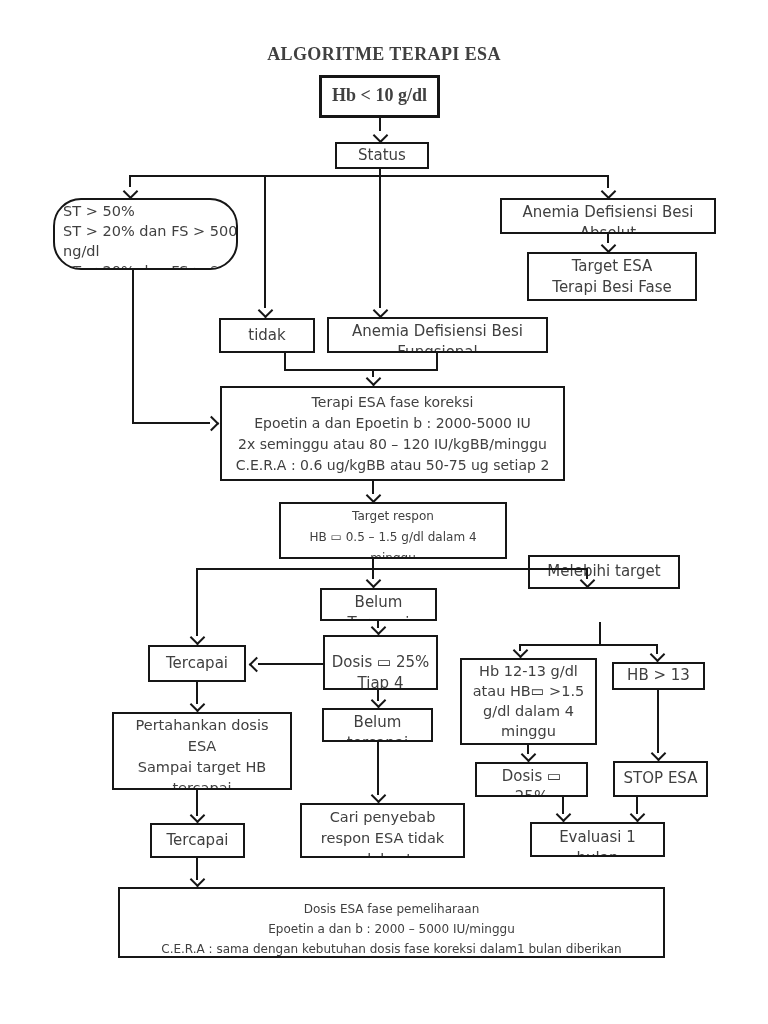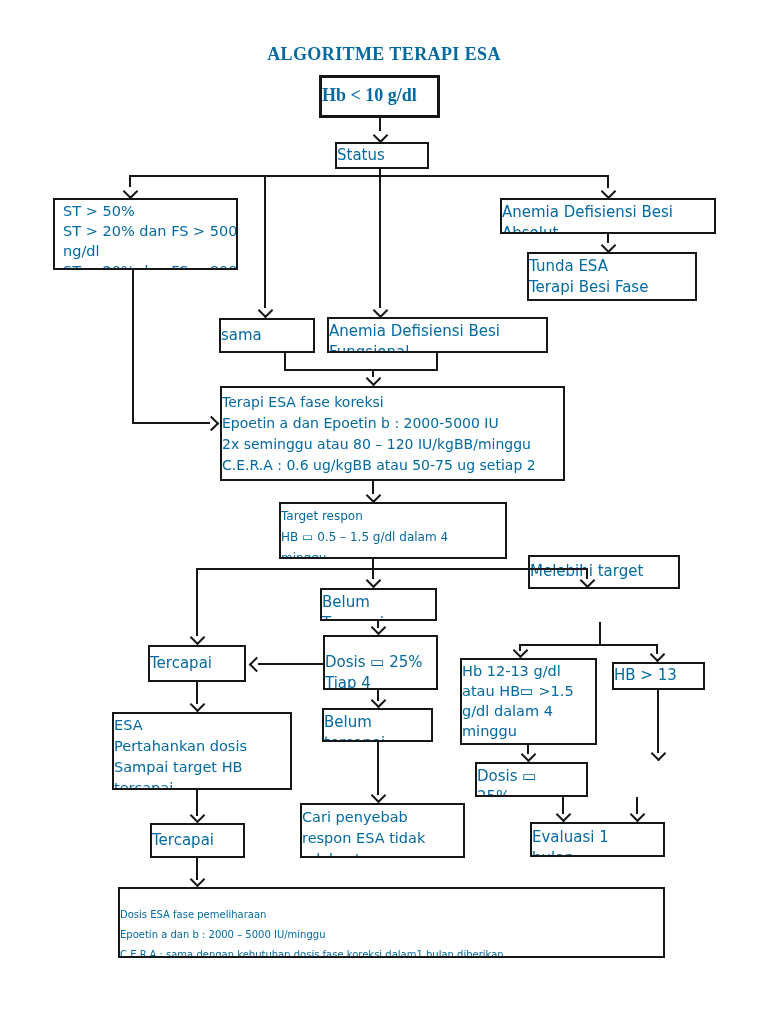--- a/index.html
+++ b/index.html
@@ -1,21 +1,21 @@
 <!DOCTYPE html>
 <html><head>
 <meta charset="utf-8">
 <style>
   html,body{margin:0;padding:0;background:#ffffff;}
   #page{position:relative;width:768px;height:1024px;background:#ffffff;overflow:hidden;
-        font-family:"DejaVu Sans",sans-serif;color:#0369a1;}
+        font-family:"DejaVu Sans",sans-serif;color:#404040;}
   #title{position:absolute;left:0;top:44px;width:768px;text-align:center;
          font-family:"Liberation Serif",serif;font-weight:bold;font-size:18px;letter-spacing:.4px;}
   .box{position:absolute;box-sizing:border-box;border:2.5px solid #161616;background:#fff;
-       overflow:hidden;font-size:15px;line-height:21px;}
+       overflow:hidden;text-align:center;font-size:15px;line-height:21px;}
   .box .ln{white-space:nowrap;}
   .serif{font-family:"Liberation Serif",serif;font-weight:bold;font-size:18px;}
   .left{text-align:left;}
   .vl,.hl{position:absolute;background:#161616;}
   .vl{width:2px;} .hl{height:2px;}
   .c{position:absolute;width:9px;height:9px;border:0 solid #161616;
      border-right-width:2.2px;border-bottom-width:2.2px;}
   .cd{transform:rotate(45deg);} .cr{transform:rotate(-45deg);} .cl{transform:rotate(135deg);}
 </style>
 </head>
@@ -26,39 +26,39 @@
   <div id="title">ALGORITME TERAPI ESA</div>
 
   <div class="box serif" style="left:319px;top:75px;width:121px;height:43px;border-width:3px;padding-top:7px;">
     <div class="ln">Hb &lt; 10 g/dl</div>
   </div>
 
   <div class="box" style="left:335px;top:142px;width:94px;height:27px;padding-top:1px;">
     <div class="ln">Status</div>
   </div>
 
-  <div class="box left" style="left:53px;top:198px;width:185px;height:72px;font-size:14.5px;line-height:20px;padding:1px 0 0 8px;">
+  <div class="box left" style="left:53px;top:198px;width:185px;height:72px;font-size:14.5px;line-height:20px;padding:1px 0 0 8px;border-radius:28px;">
     <div class="ln">ST &gt; 50%</div>
     <div class="ln">ST &gt; 20% dan FS &gt; 500</div>
     <div class="ln">ng/dl</div>
     <div class="ln">ST &lt; 20% dan FS &gt; 800</div>
   </div>
 
   <div class="box" style="left:500px;top:198px;width:216px;height:36px;padding-top:2px;">
     <div class="ln">Anemia Defisiensi Besi</div>
     <div class="ln">Absolut</div>
   </div>
 
   <div class="box" style="left:527px;top:252px;width:170px;height:49px;padding-top:2px;">
-    <div class="ln">Tunda ESA</div>
+    <div class="ln">Target ESA</div>
     <div class="ln">Terapi Besi Fase</div>
   </div>
 
   <div class="box" style="left:219px;top:318px;width:96px;height:35px;padding-top:5px;">
-    <div class="ln">sama</div>
+    <div class="ln">tidak</div>
   </div>
 
   <div class="box" style="left:327px;top:317px;width:221px;height:36px;padding-top:2px;">
     <div class="ln">Anemia Defisiensi Besi</div>
     <div class="ln">Fungsional</div>
   </div>
 
   <div class="box" style="left:220px;top:386px;width:345px;height:95px;font-size:14px;padding-top:4px;">
     <div class="ln">Terapi ESA fase koreksi</div>
     <div class="ln">Epoetin a dan Epoetin b : 2000-5000 IU</div>
@@ -97,53 +97,56 @@
     <div class="ln">atau HB▭ &gt;1.5</div>
     <div class="ln">g/dl dalam 4</div>
     <div class="ln">minggu</div>
   </div>
 
   <div class="box" style="left:612px;top:662px;width:93px;height:28px;padding-top:1px;">
     <div class="ln">HB &gt; 13</div>
   </div>
 
   <div class="box" style="left:112px;top:712px;width:180px;height:78px;font-size:14.5px;padding-top:1px;">
+    <div class="ln">Pertahankan dosis</div>
     <div class="ln">ESA</div>
-    <div class="ln">Pertahankan dosis</div>
     <div class="ln">Sampai target HB</div>
     <div class="ln">tercapai</div>
   </div>
 
   <div class="box" style="left:322px;top:708px;width:111px;height:34px;padding-top:2px;">
     <div class="ln">Belum</div>
     <div class="ln">tercapai</div>
   </div>
 
   <div class="box" style="left:475px;top:762px;width:113px;height:35px;padding-top:2px;">
     <div class="ln">Dosis ▭</div>
     <div class="ln">25%</div>
   </div>
 
+  <div class="box" style="left:613px;top:761px;width:95px;height:36px;padding-top:5px;">
+    <div class="ln">STOP ESA</div>
+  </div>
 
   <div class="box" style="left:150px;top:823px;width:95px;height:35px;padding-top:5px;">
     <div class="ln">Tercapai</div>
   </div>
 
   <div class="box" style="left:300px;top:803px;width:165px;height:55px;font-size:14.5px;padding-top:2px;">
     <div class="ln">Cari penyebab</div>
     <div class="ln">respon ESA tidak</div>
     <div class="ln">adekuat</div>
   </div>
 
   <div class="box" style="left:530px;top:822px;width:135px;height:35px;padding-top:3px;">
     <div class="ln">Evaluasi 1</div>
     <div class="ln">bulan</div>
   </div>
 
-  <div class="box" style="left:118px;top:887px;width:547px;height:71px;font-size:10px;line-height:20px;padding-top:16px;">
+  <div class="box" style="left:118px;top:887px;width:547px;height:71px;font-size:12px;line-height:20px;padding-top:10px;">
     <div class="ln">Dosis ESA fase pemeliharaan</div>
     <div class="ln">Epoetin a dan b : 2000 – 5000 IU/minggu</div>
     <div class="ln">C.E.R.A : sama dengan kebutuhan dosis fase koreksi dalam1 bulan diberikan</div>
     <div class="ln">setiap 4 minggu</div>
   </div>
 
   <i class="vl" style="left:379px;top:118px;height:13px"></i>
   <i class="vl" style="left:379px;top:168px;height:9px"></i>
   <i class="hl" style="left:129px;top:175px;width:480px"></i>
   <i class="vl" style="left:129px;top:175px;height:12px"></i>

